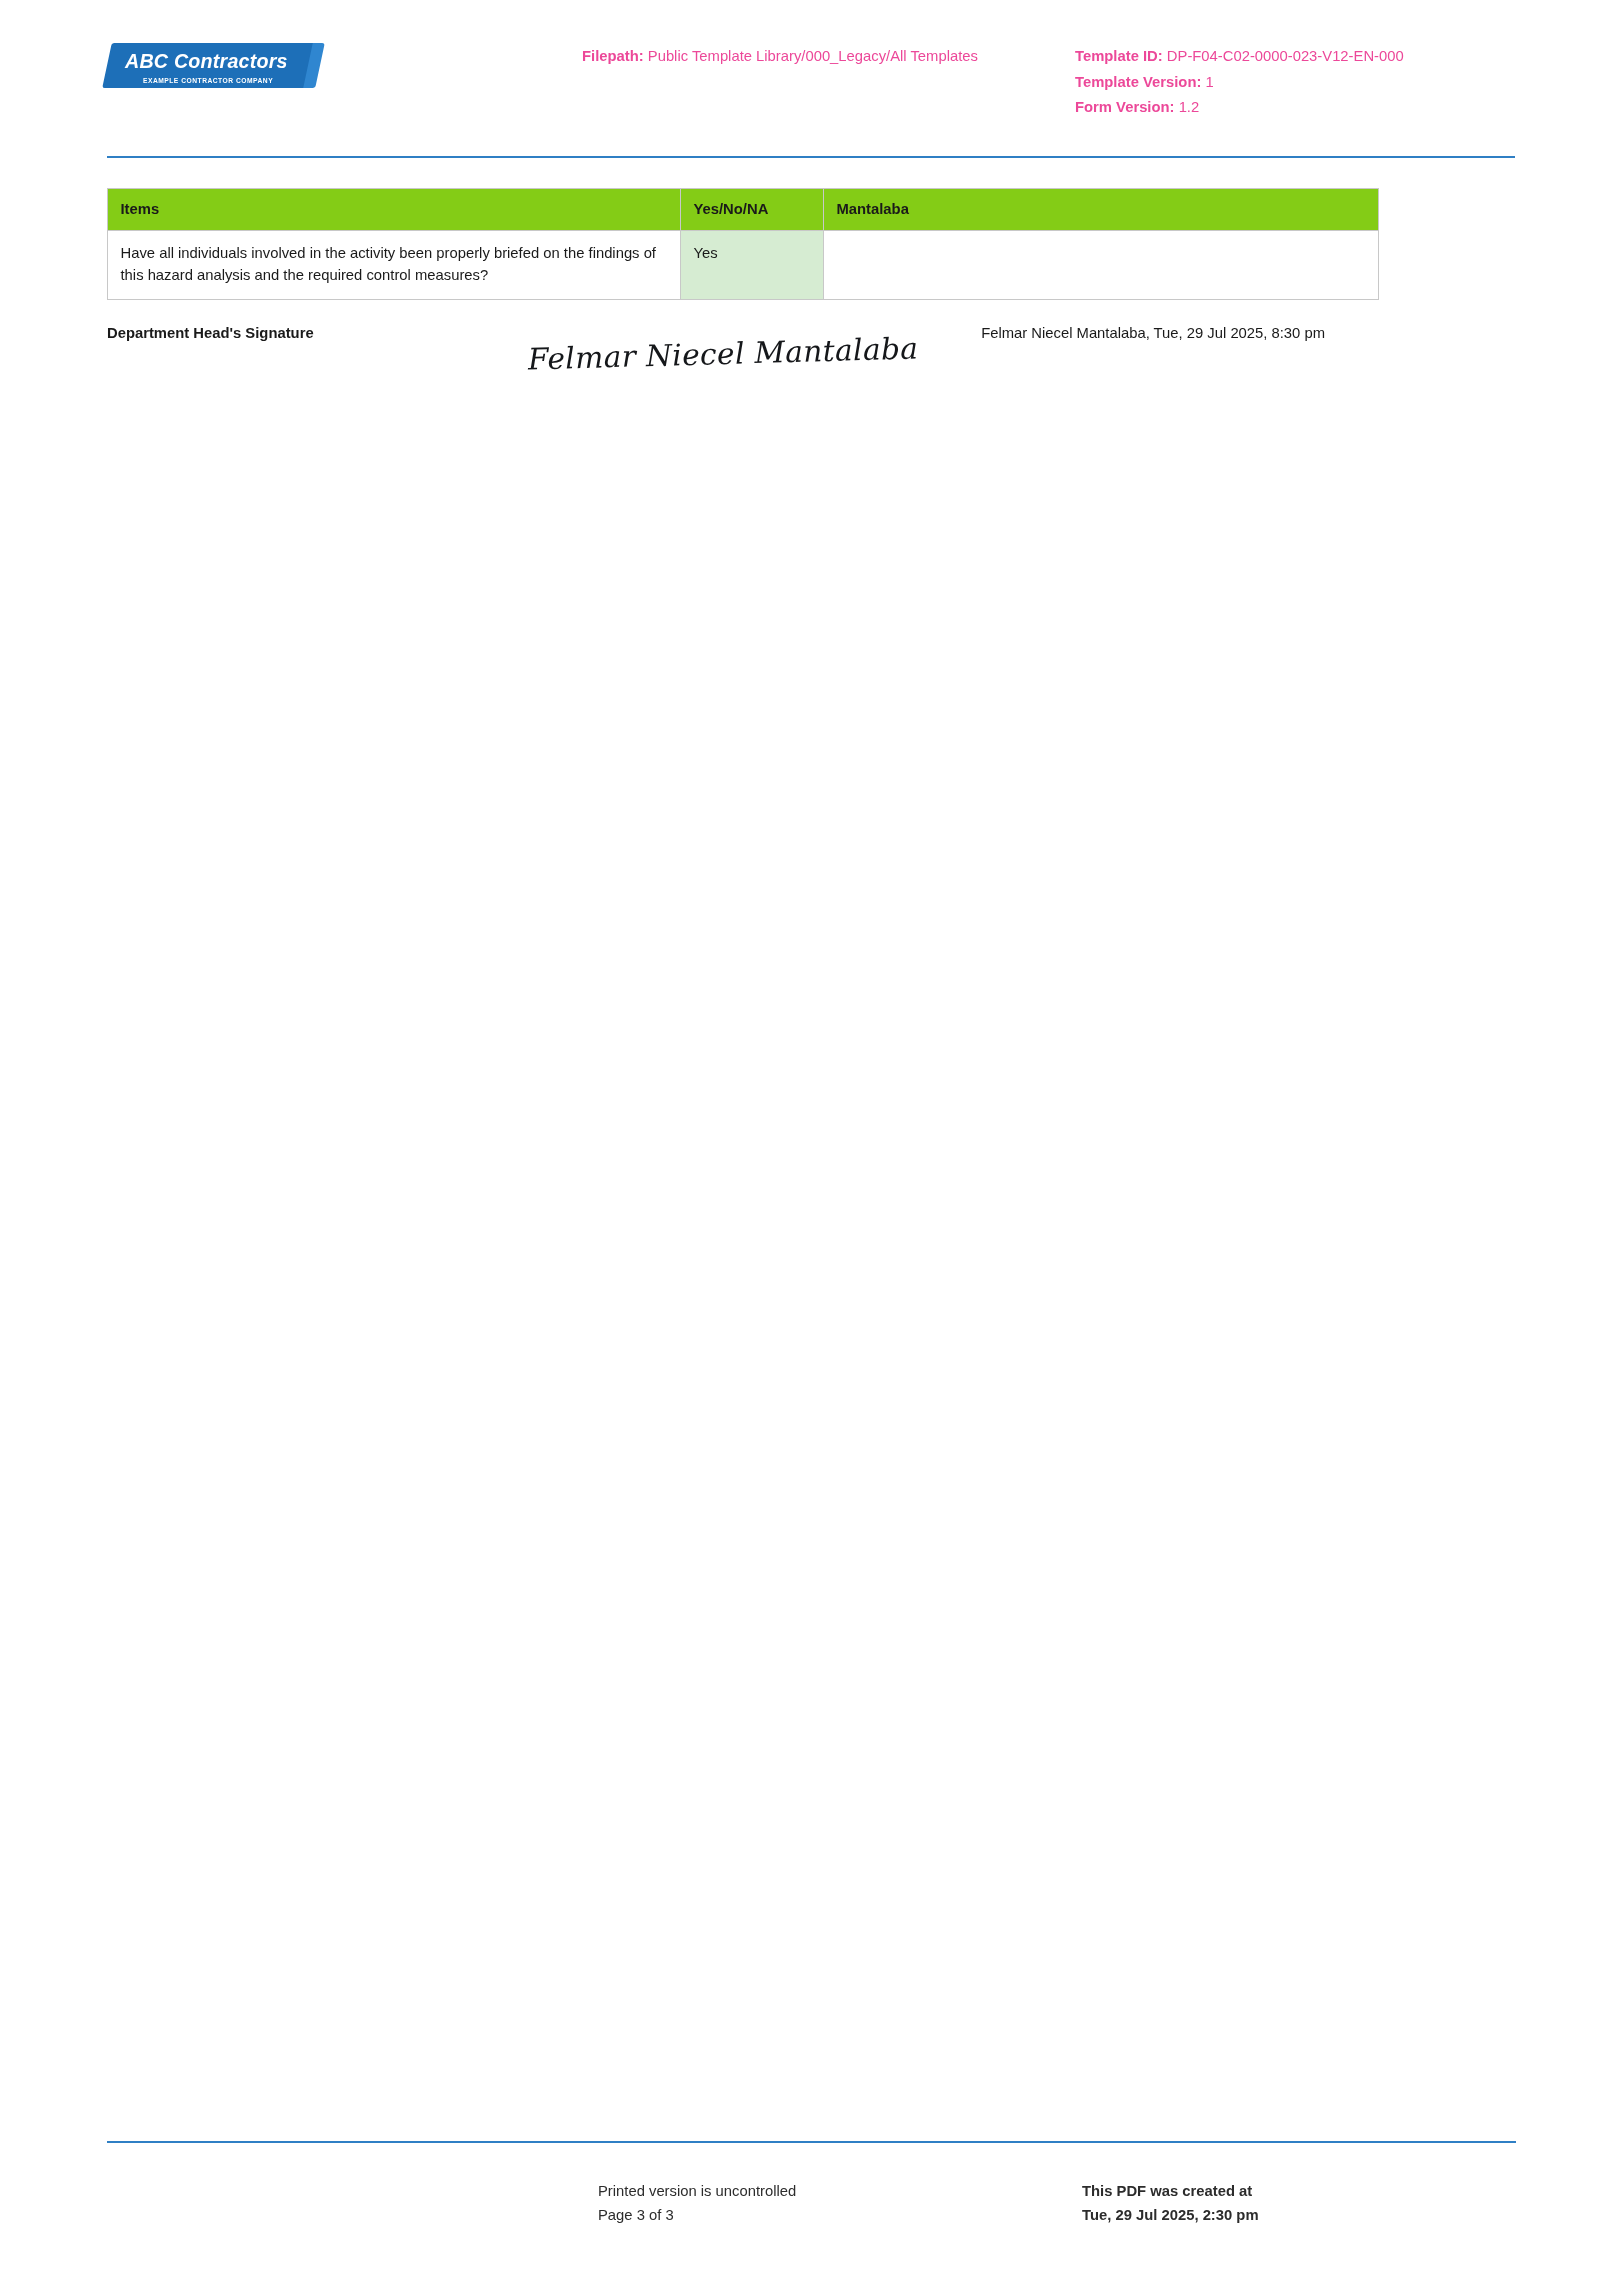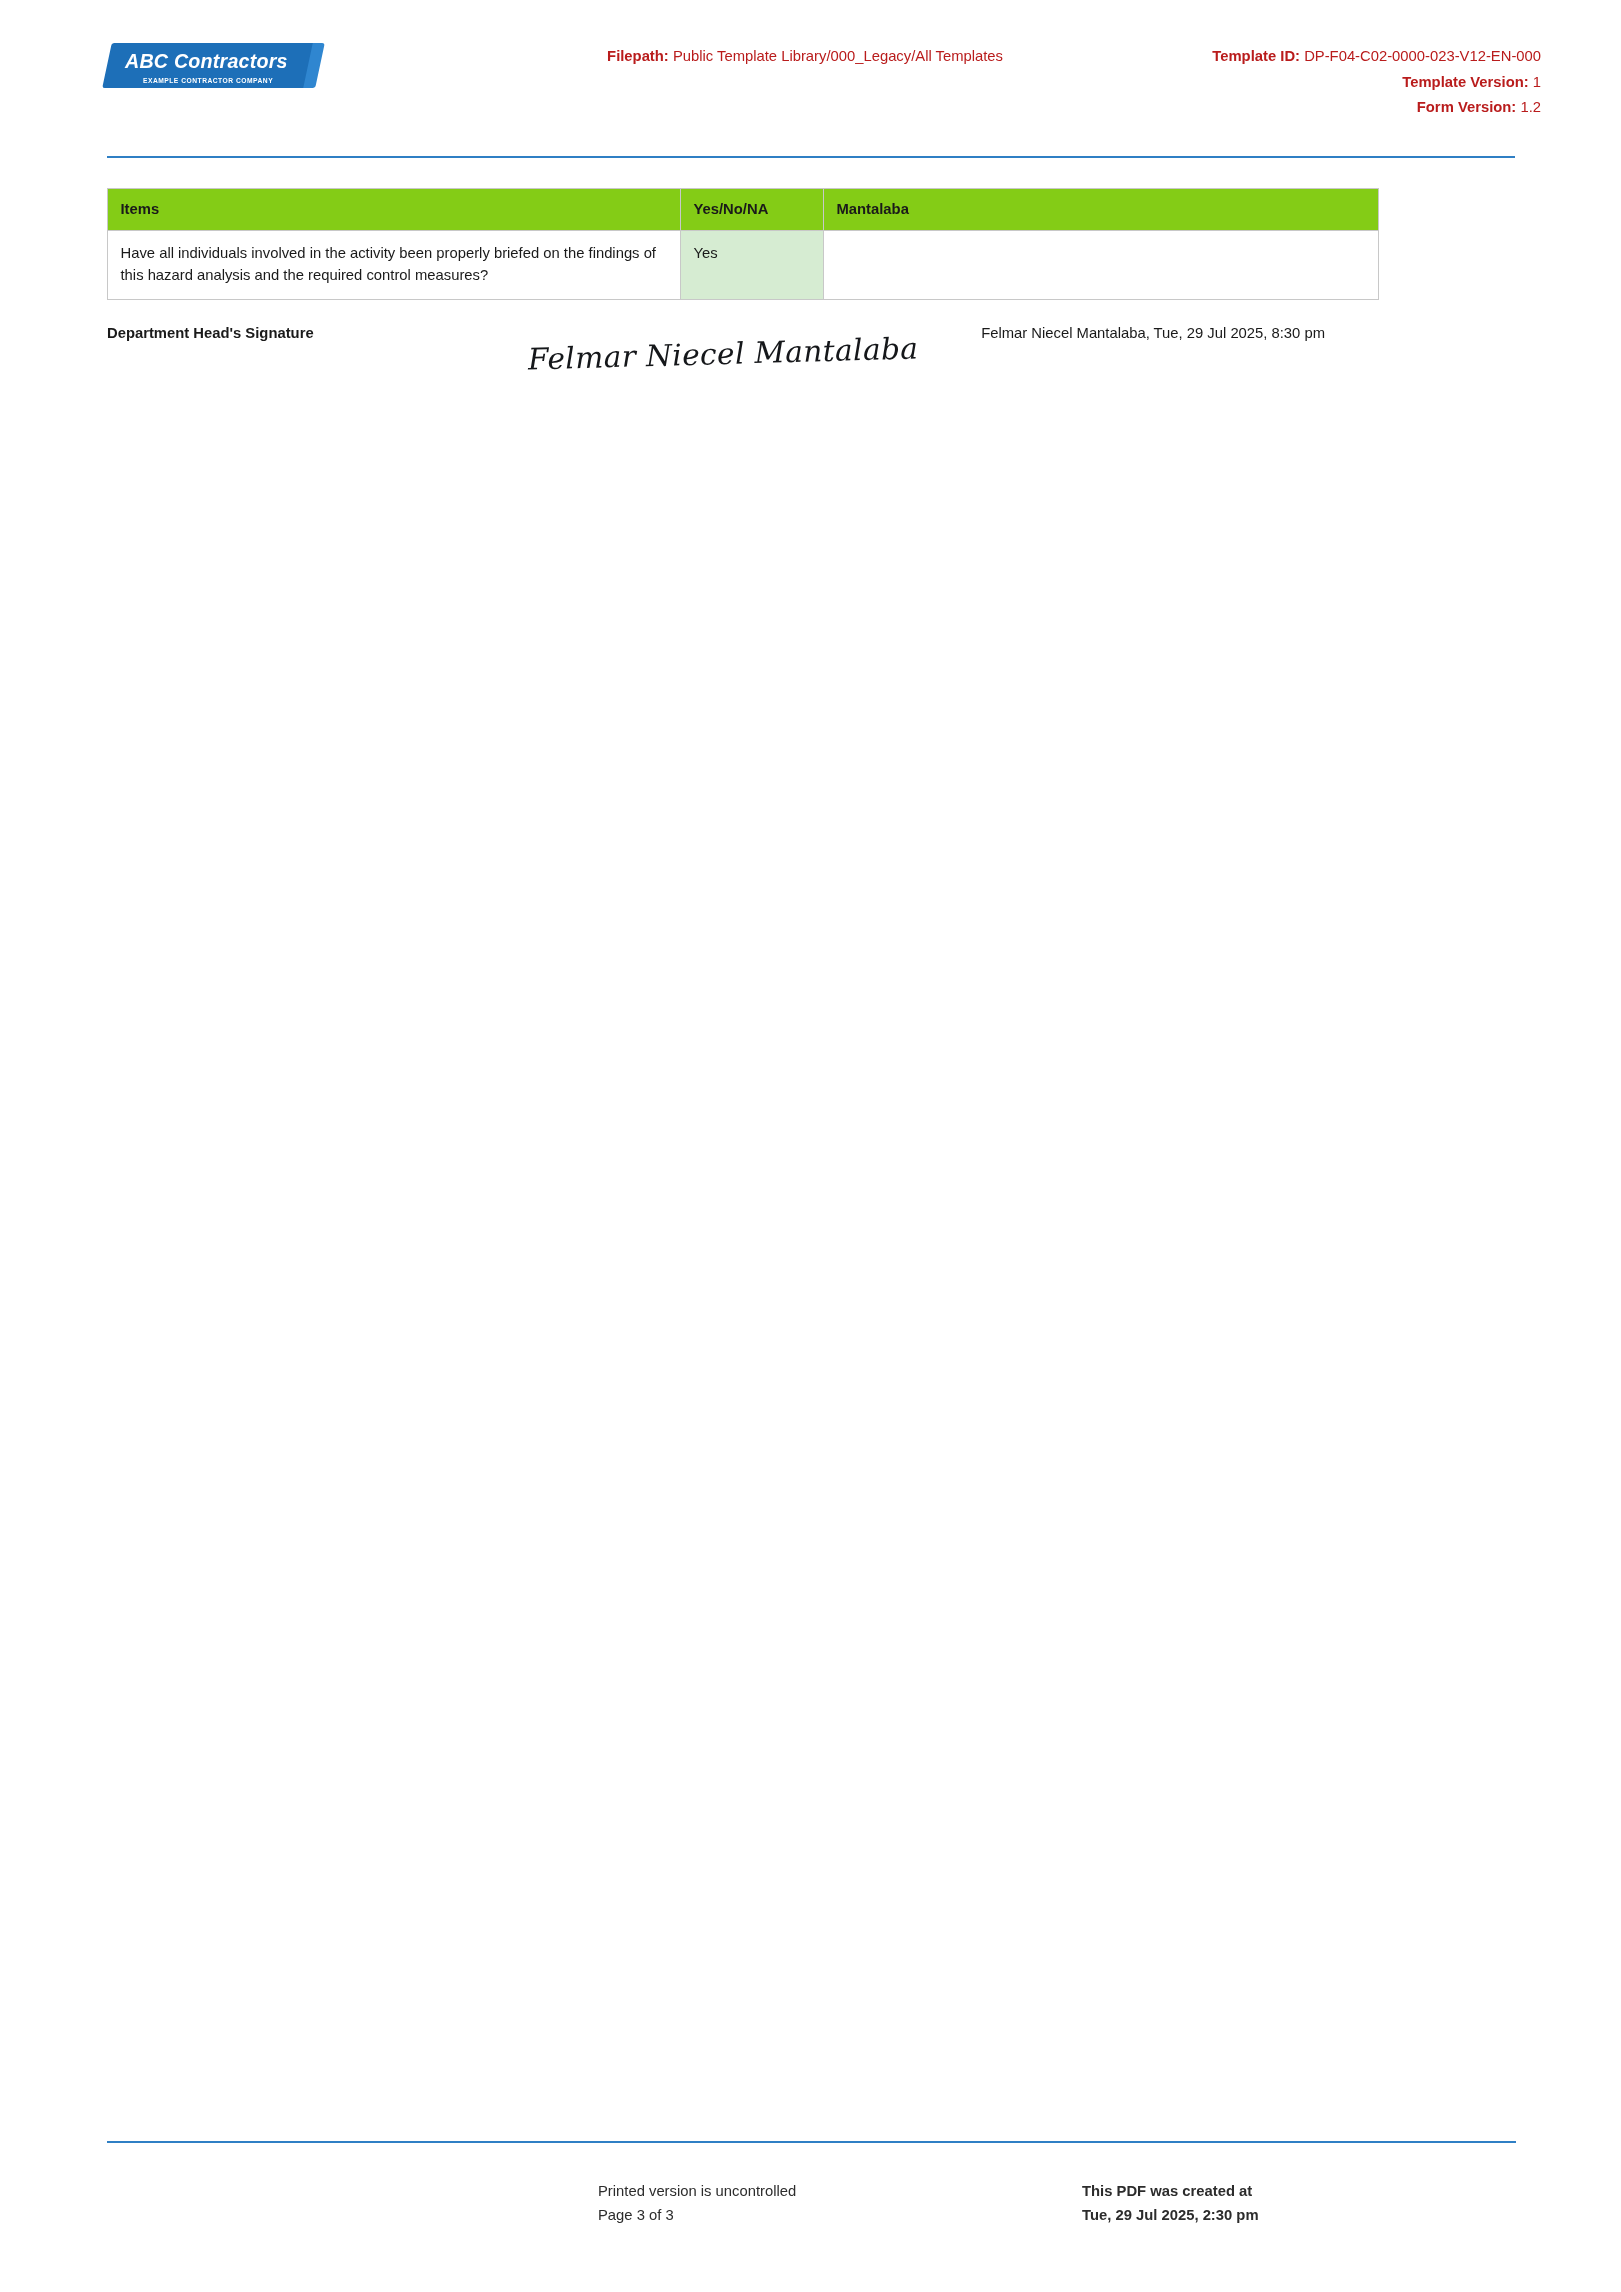--- a/index.html
+++ b/index.html
@@ -21,21 +21,20 @@
     height: 2293px;
     box-sizing: border-box;
     padding: 0 107px;
   }
 
   
   .header {
     display: flex;
     align-items: flex-start;
     padding-top: 38px;
-    text-align: right;
   }
   .logo-col {
     width: 475px;
     flex: 0 0 475px;
     padding-left: 0px;
   }
   .logo {
     position: relative;
     width: 204px;
     height: 56px;
@@ -79,21 +78,21 @@
     color: #ffffff;
     font-size: 6.7px;
     font-weight: bold;
     letter-spacing: 0.5px;
     z-index: 2;
   }
   .meta-col {
     flex: 0 0 auto;
     font-size: 14.8px;
     line-height: 1.55;
-    color: #b91c1c;
+    color: #ec4899;
     padding-top: 7.2px;
   }
   .meta-col.filepath { width: 421px; margin-right: 72px; }
   .meta-col.template { width: 466px; }
   .meta-col b { font-weight: bold; }
   .meta-line { margin: 0 0 2.7px 0; }
 
   .header-rule {
     margin-top: 34px;
     border-top: 2.2px solid #2f7fc4;

